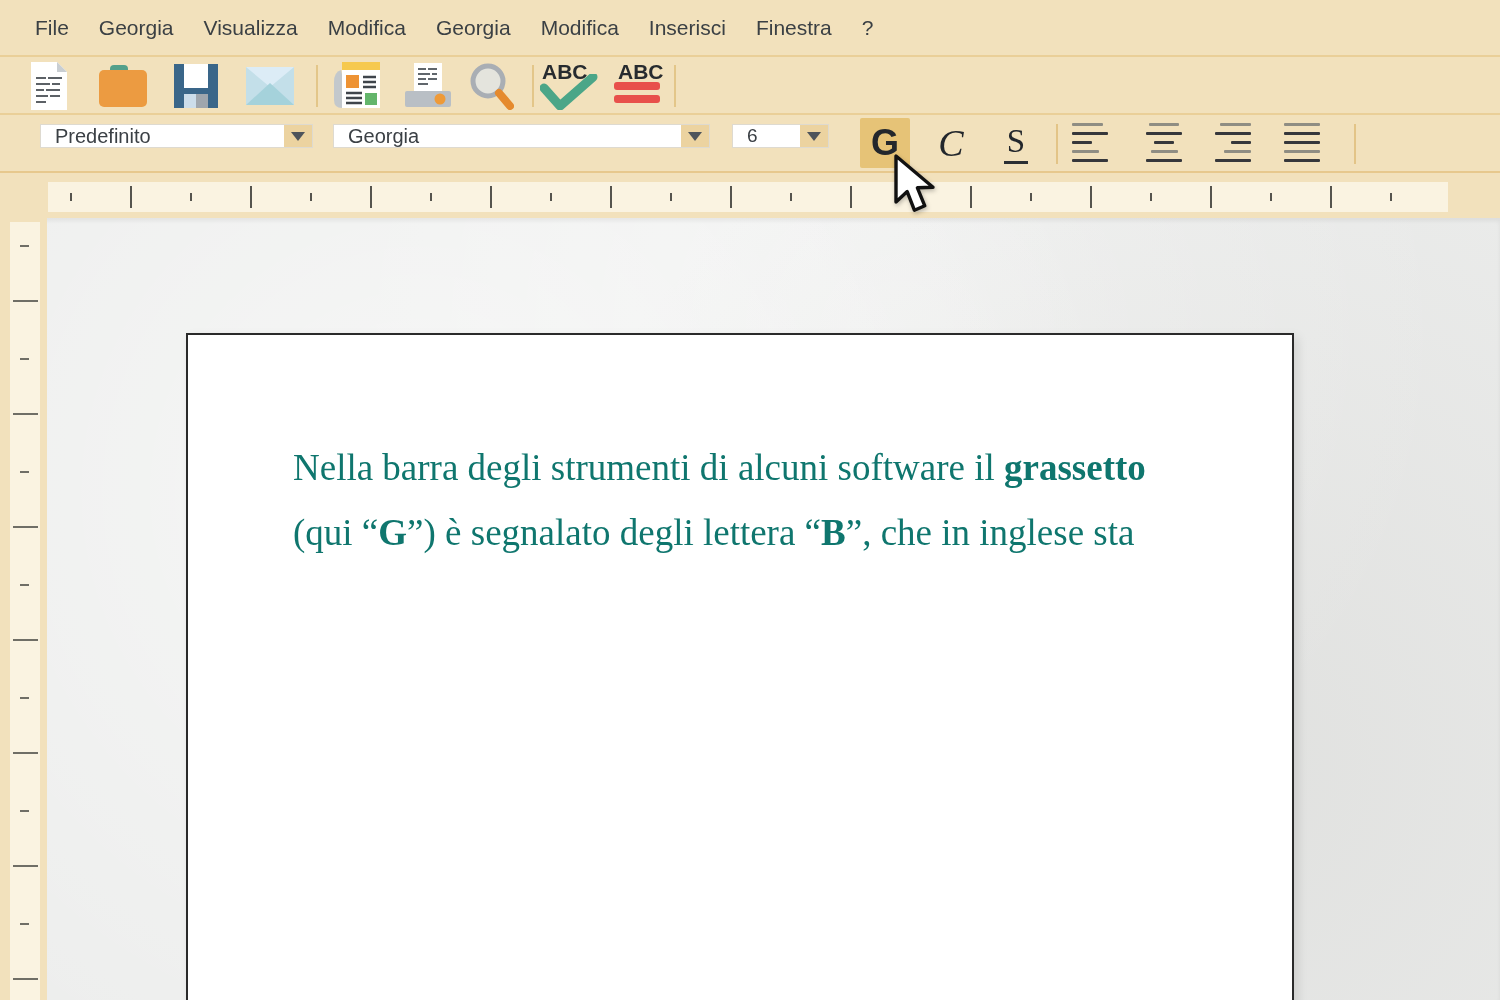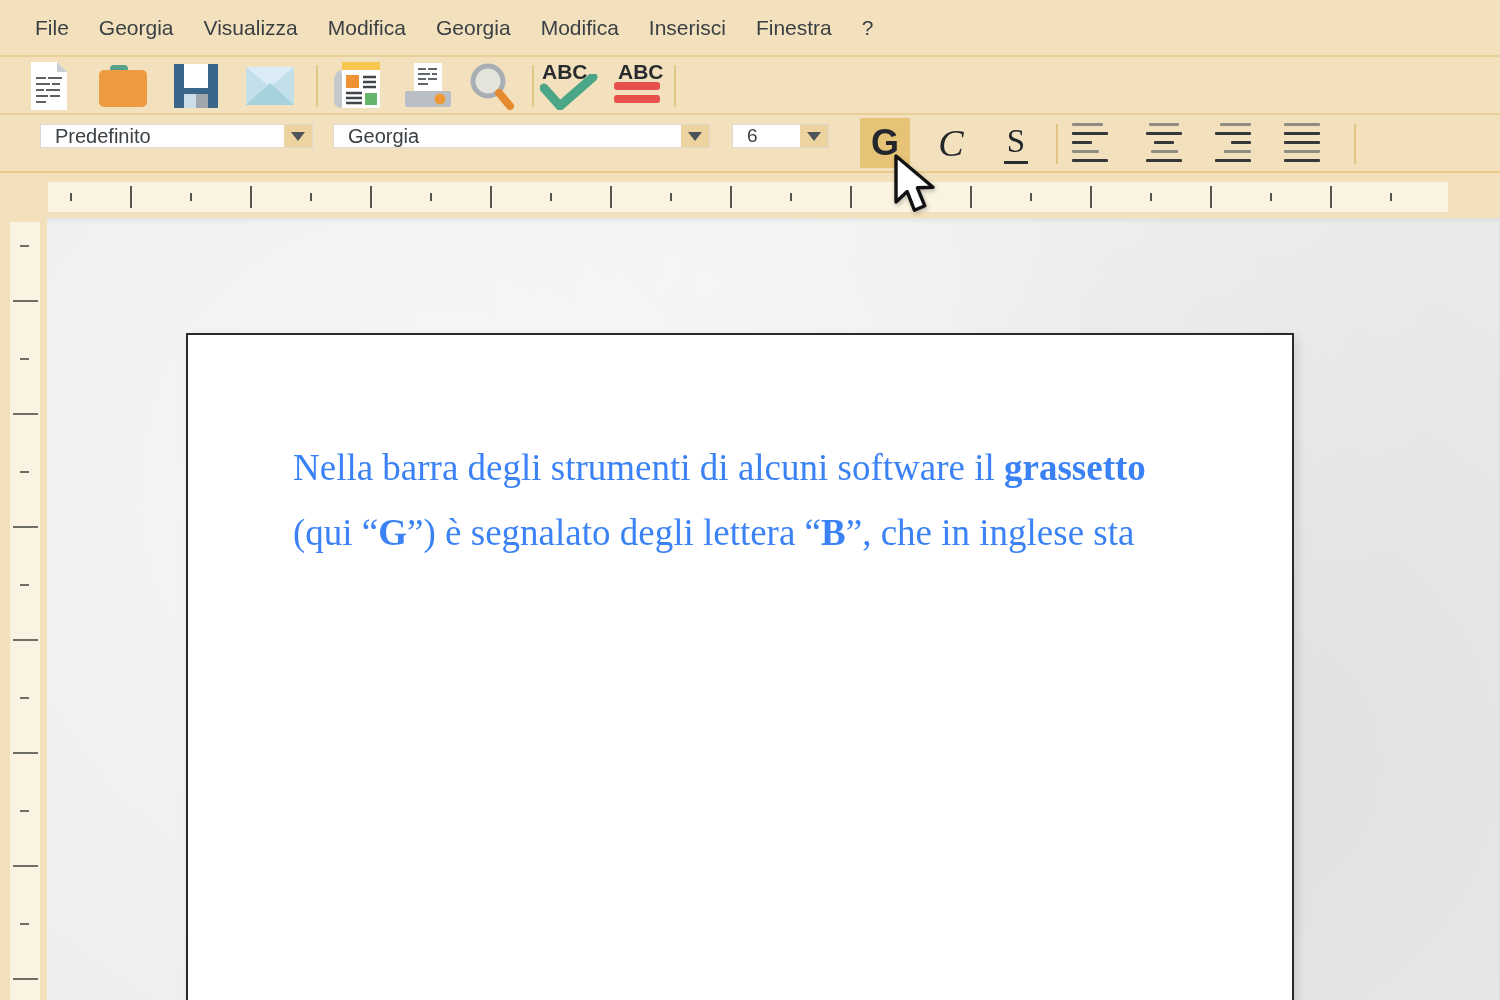--- a/index.html
+++ b/index.html
@@ -80,21 +80,21 @@
   .v-ruler{ position:absolute; left:10px; top:4px; bottom:0; width:30px; background:#faf3e1; }
   .v-ruler .small{ position:absolute; top:0; bottom:0; left:10px; width:9px;
     background:repeating-linear-gradient(180deg, transparent 0 23px, #6f6e66 23px 25px, transparent 25px 113px); }
   .v-ruler .big{ position:absolute; top:0; bottom:0; left:3px; width:25px;
     background:repeating-linear-gradient(180deg, transparent 0 78px, #6f6e66 78px 80px, transparent 80px 113px); }
 
   
   .page{ position:absolute; left:186px; top:115px; width:1108px; height:900px;
     background:#fff; border:2px solid #2a2a2a; box-shadow:4px 4px 10px rgba(0,0,0,.10); }
   .doc-text{ margin:100px 0 0 105px; font-family:"Liberation Serif","DejaVu Serif",serif;
-    font-size:37px; color:#3b82f6; }
+    font-size:37px; color:#0f766e; }
   .doc-text .line{ height:65px; line-height:65px; white-space:nowrap; }
   .doc-text .b{ font-weight:bold; }
 
   
   .cursor{ position:absolute; left:892px; top:153px; z-index:50;
     filter:drop-shadow(1px 2px 2px rgba(0,0,0,.25)); }
 </style>
 </head>
 <body>
 

